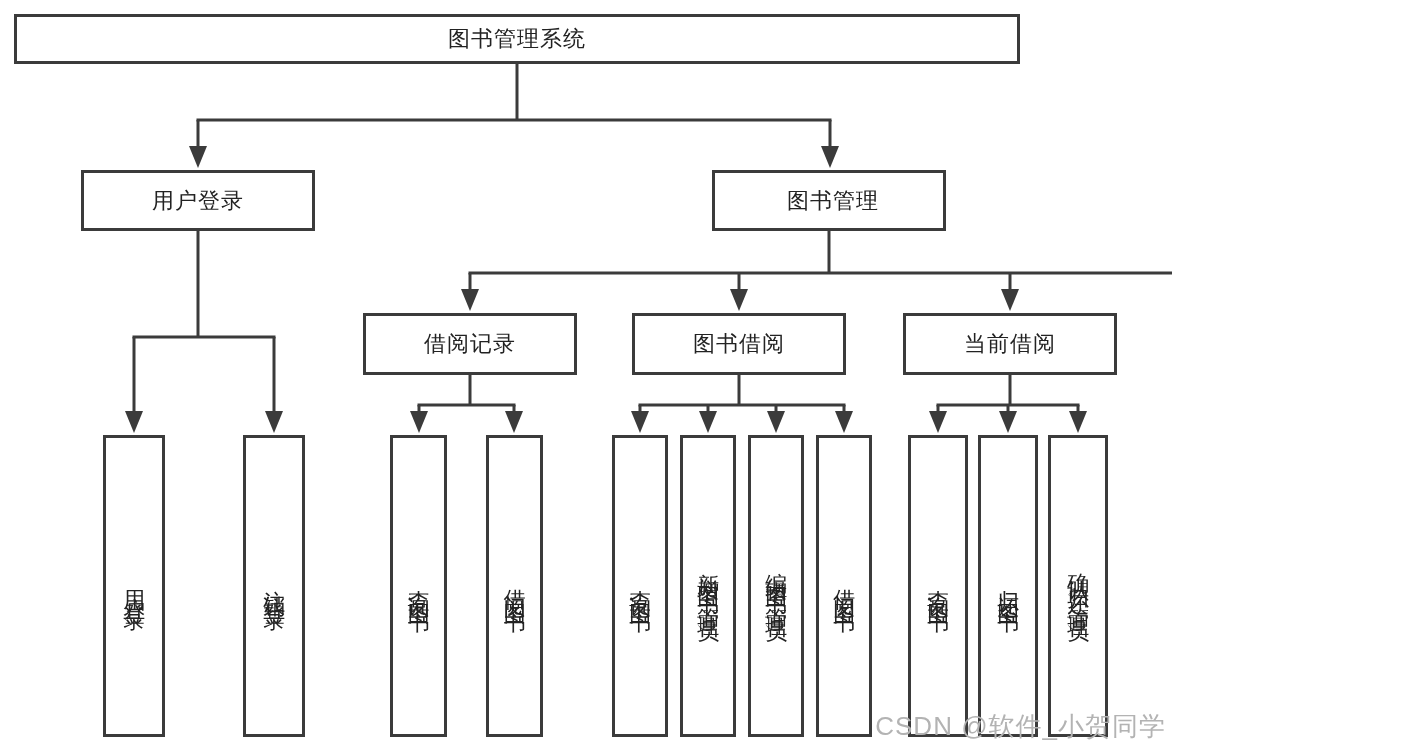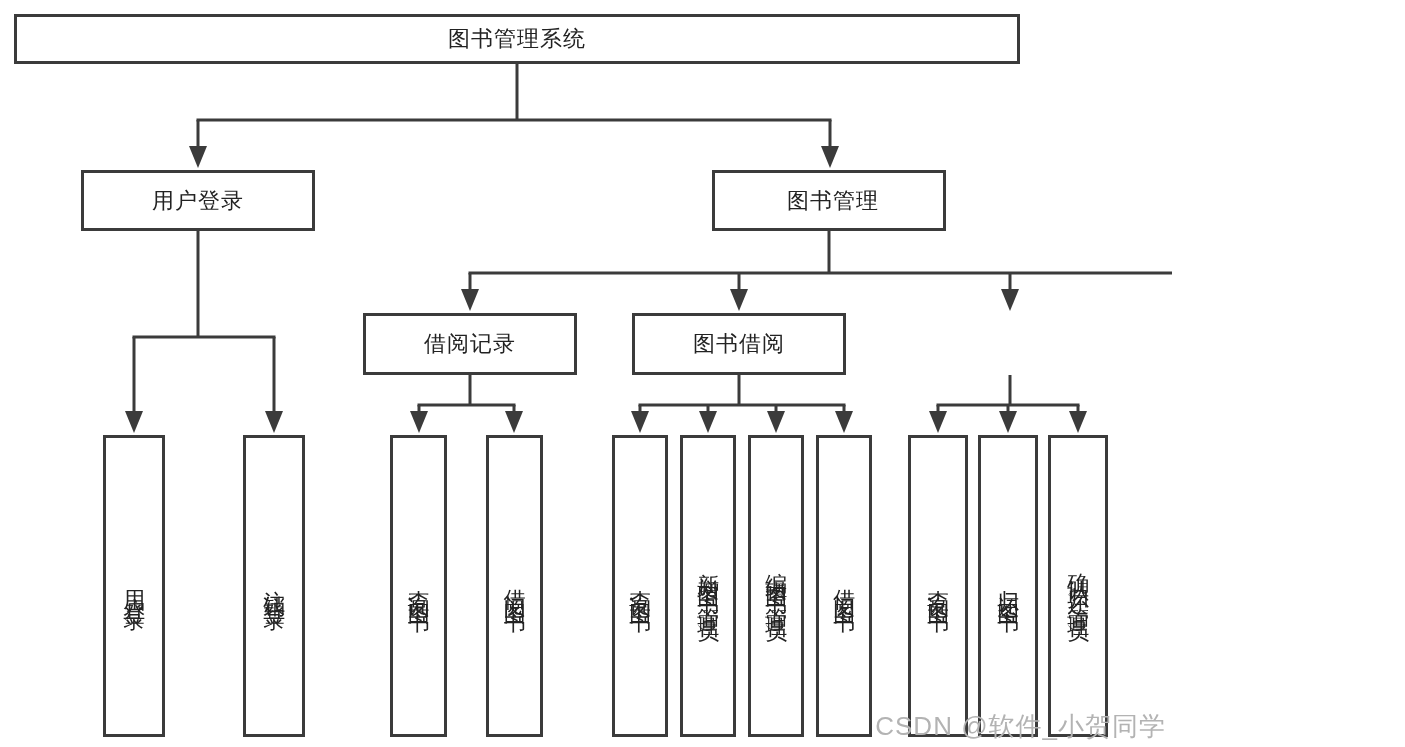--- a/index.html
+++ b/index.html
@@ -126,20 +126,23 @@
   <div class="box" style="left:712px;top:170px;width:234px;height:61px;padding-left:8px;">
     <span class="hlabel">图书管理</span>
   </div>
 
   <div class="box" style="left:363px;top:313px;width:214px;height:62px;">
     <span class="hlabel">借阅记录</span>
   </div>
   <div class="box" style="left:632px;top:313px;width:214px;height:62px;">
     <span class="hlabel">图书借阅</span>
   </div>
+  <div class="box" style="left:903px;top:313px;width:214px;height:62px;">
+    <span class="hlabel">当前借阅</span>
+  </div>
 
   <div class="box" style="left:103px;top:435px;width:62px;height:302px;">
     <span class="vlabel">用户登录</span>
   </div>
   <div class="box" style="left:243px;top:435px;width:62px;height:302px;">
     <span class="vlabel">注销登录</span>
   </div>
 
   <div class="box" style="left:390px;top:435px;width:57px;height:302px;">
     <span class="vlabel">查询图书</span>

